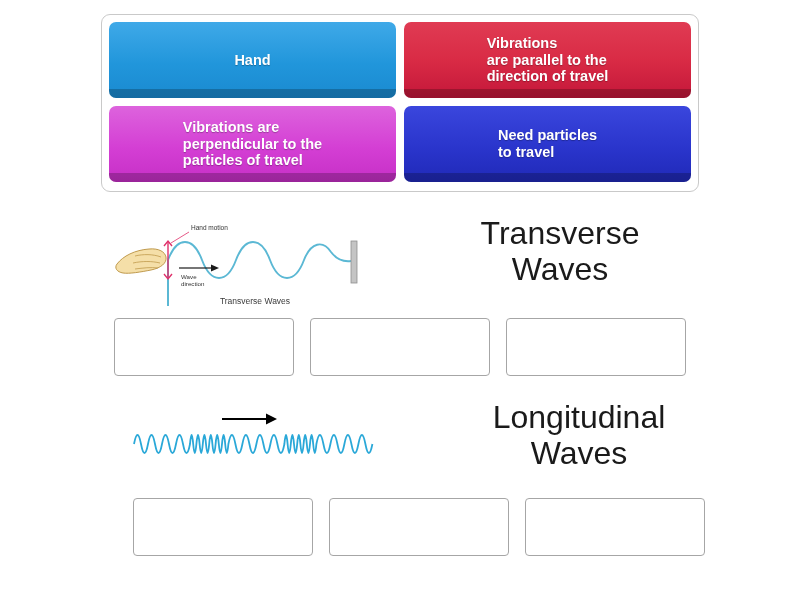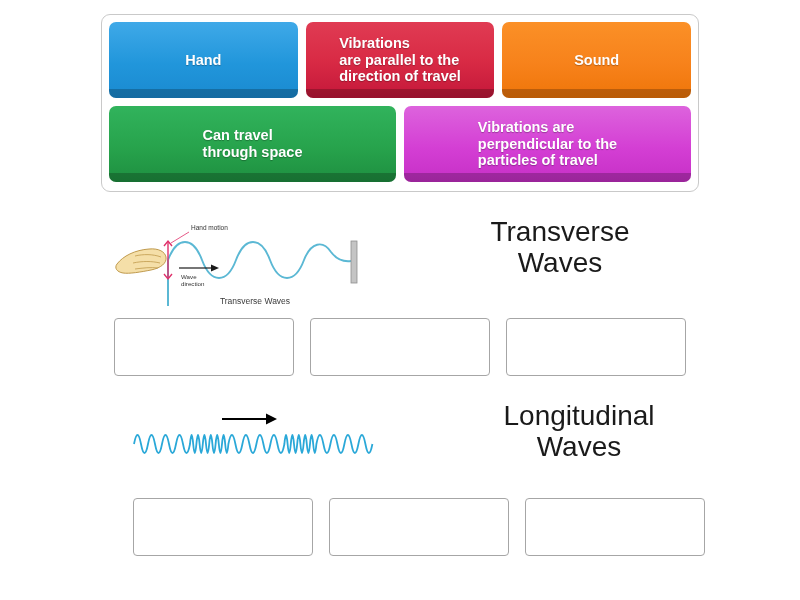--- a/index.html
+++ b/index.html
@@ -88,21 +88,21 @@
     position: relative;
     height: 94px;
   }
 
   .category-title {
     position: absolute;
     left: 420px;
     top: 0;
     width: 280px;
     text-align: center;
-    font-size: 28px;
+    font-size: 32px;
     line-height: 1.12;
     color: #1a1a1a;
     font-weight: normal;
     white-space: pre-line;
   }
 
   .category-figure {
     position: absolute;
     left: 105px;
     top: 0;
@@ -138,34 +138,31 @@
 
   <div class="bank-row">
     <div class="tile tile-light">
       <span class="tile-text">Hand</span>
     </div>
     <div class="tile tile-red">
       <span class="tile-text">Vibrations
 are parallel to the
 direction of travel</span>
     </div>
-    <div class="tile tile-orange">
-      <span class="tile-text">Sound</span>
-    </div>
   </div>
 
   <div class="bank-row">
-    <div class="tile tile-green">
-      <span class="tile-text">Can travel
-through space</span>
-    </div>
     <div class="tile tile-magenta">
       <span class="tile-text">Vibrations are
 perpendicular to the
 particles of travel</span>
+    </div>
+    <div class="tile tile-blue">
+      <span class="tile-text">Need particles
+to travel</span>
     </div>
   </div>
 
 </div>
 
 <div class="category category-transverse">
 
   <div class="category-head">
 
     <div class="category-figure">

